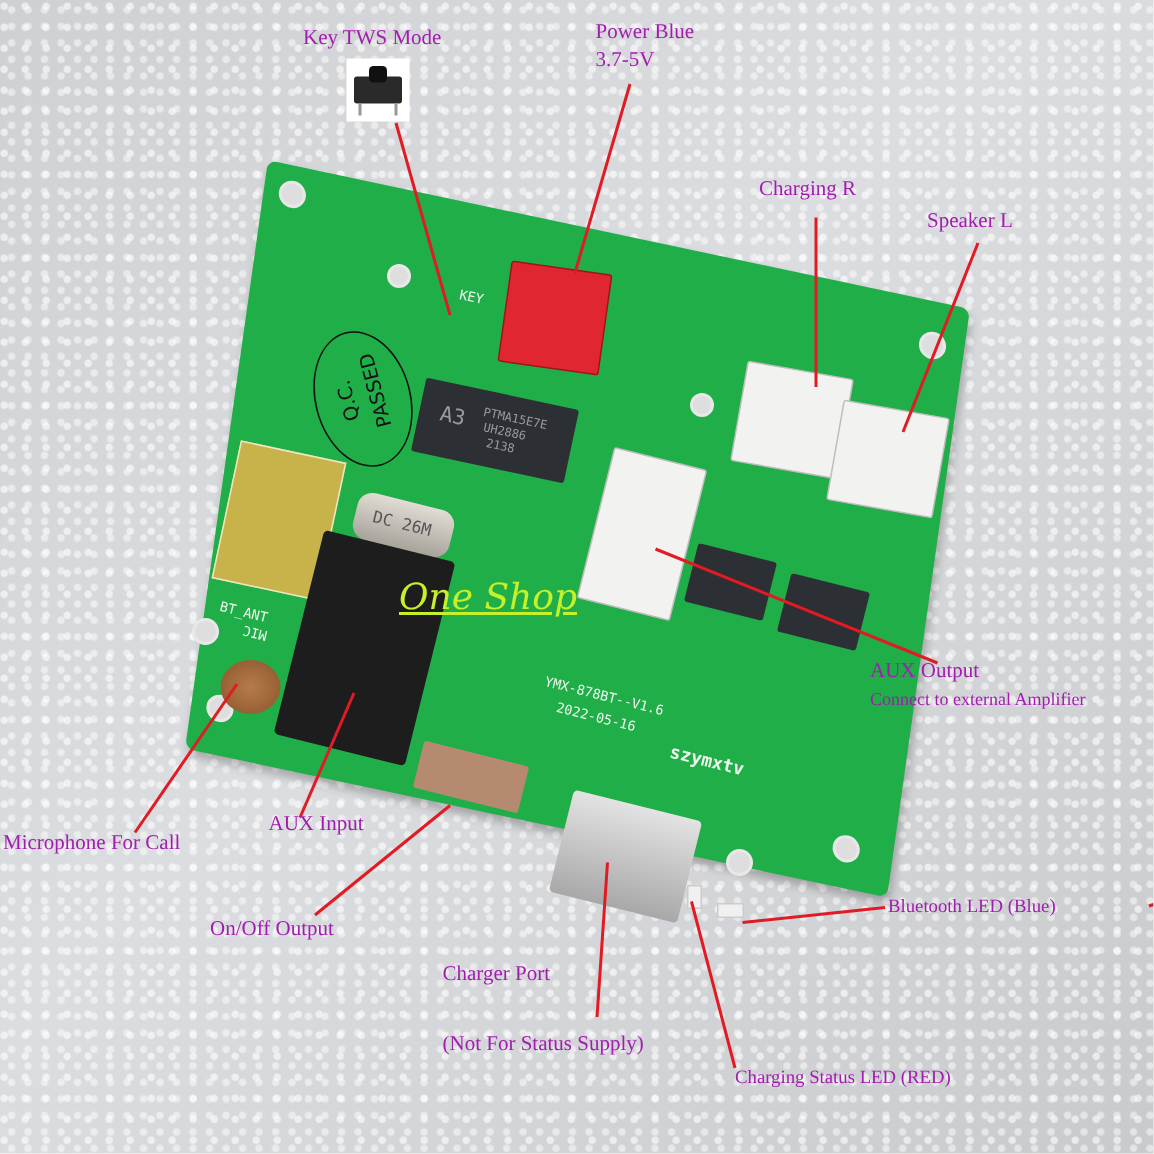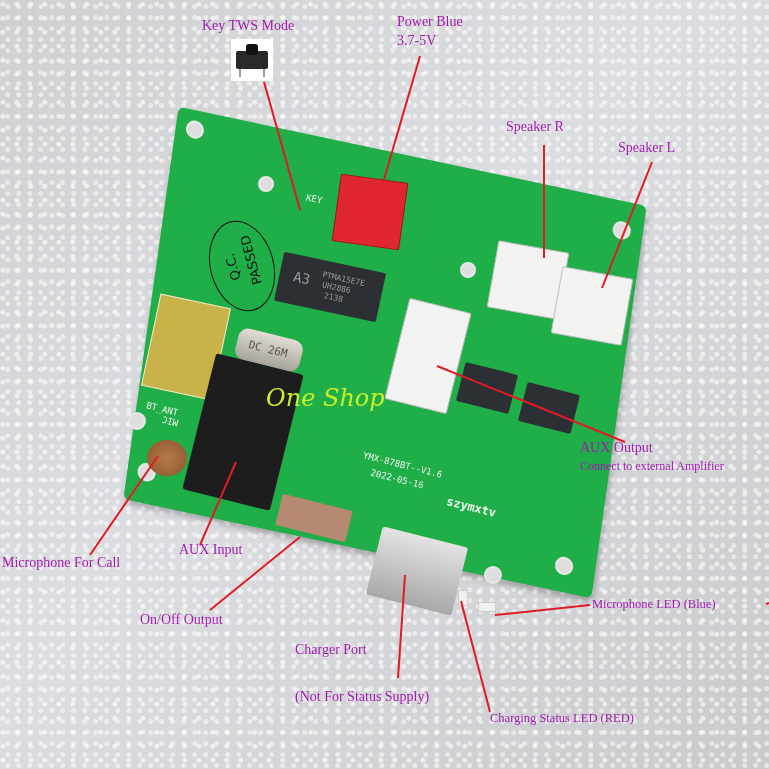--- a/index.html
+++ b/index.html
@@ -34,21 +34,21 @@
     .antenna { background: #c8b34a; border: 1px solid #e9e9c8; }
     .crystal { background: linear-gradient(#e1dcd4, #a8a39a); border-radius: 10px; }
     .jack { background: #1d1d1d; border-radius: 3px; }
     .mic { background: radial-gradient(#b67b4a, #8a552c); border-radius: 50%; }
     .switch { background: #b58a70; border-radius: 2px; }
     .usb { background: linear-gradient(#e3e3e3, #a8a8a8); border-radius: 3px; }
     .led { background: #f0f0f0; border: 1px solid #ccc; }
     .silk { position: absolute; color: #eef7ee; font-family: "DejaVu Sans Mono", monospace; font-size: 9px; white-space: nowrap; }
     .watermark {
       position: absolute; left: 266px; top: 384px; color: #c6f02a;
-      font-family: "DejaVu Serif", serif; font-style: italic; font-size: 24px;
+      font-family: "DejaVu Serif", serif; font-style: italic; font-size: 24px; text-decoration: underline;
     }
     .qc {
       position: absolute; left: 210px; top: 220px; width: 62px; height: 90px;
       border: 1.5px solid #111; border-radius: 50%; transform: rotate(-15deg);
     }
     .qc span { position: absolute; color: #111; font-family: "DejaVu Sans", sans-serif; font-size: 13px; transform: rotate(-90deg); }
     .key-thumb {
       position: absolute; left: 231px; top: 39px; width: 42px; height: 42px; background: #fff;
     }
     .key-thumb .body { position: absolute; left: 5px; top: 12px; width: 32px; height: 18px; background: #2a2a2a; border-radius: 2px; }
@@ -128,23 +128,23 @@
     <line x1="405" y1="575" x2="398" y2="678"></line>
     <line x1="461" y1="601" x2="490" y2="712"></line>
     <line x1="495" y1="615" x2="590" y2="605"></line>
     <line x1="769" y1="603" x2="766" y2="604"></line>
   </g>
 </svg>
 
 <div class="label l14" style="left:202px;top:18px;">Key TWS Mode</div>
 <div class="label l14" style="left:397px;top:14px;">Power Blue</div>
 <div class="label l14" style="left:397px;top:33px;">3.7-5V</div>
-<div class="label l14" style="left:506px;top:119px;">Speaker R</div>
+<div class="label l14" style="left:506px;top:119px;">Charging R</div>
 <div class="label l14" style="left:618px;top:140px;">Speaker L</div>
 <div class="label l14" style="left:580px;top:440px;">AUX Output</div>
 <div class="label l12" style="left:580px;top:459px;">Connect to external Amplifier</div>
 <div class="label l14" style="left:2px;top:555px;">Microphone For Call</div>
 <div class="label l14" style="left:163px;top:542px;margin-left:16px;">AUX Input</div>
 <div class="label l14" style="left:140px;top:612px;">On/Off Output</div>
 <div class="label l14" style="left:295px;top:642px;">Charger Port</div>
 <div class="label l14" style="left:295px;top:689px;">(Not For Status Supply)</div>
-<div class="label l13" style="left:592px;top:597px;">Microphone LED (Blue)</div>
+<div class="label l13" style="left:592px;top:597px;">Bluetooth LED (Blue)</div>
 <div class="label l13" style="left:490px;top:711px;">Charging Status LED (RED)</div>
 
 </body></html>

